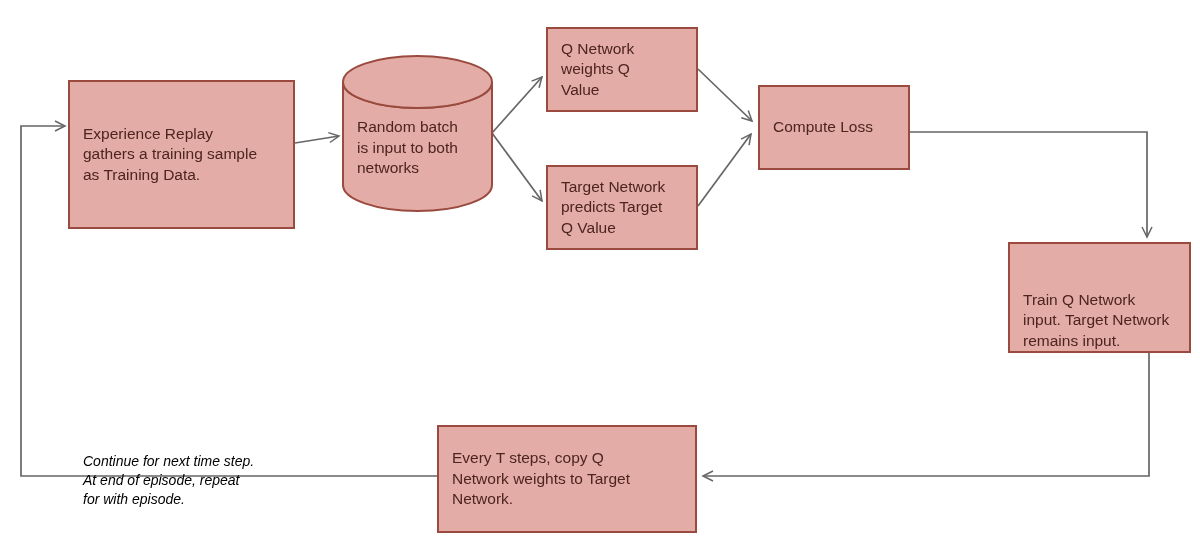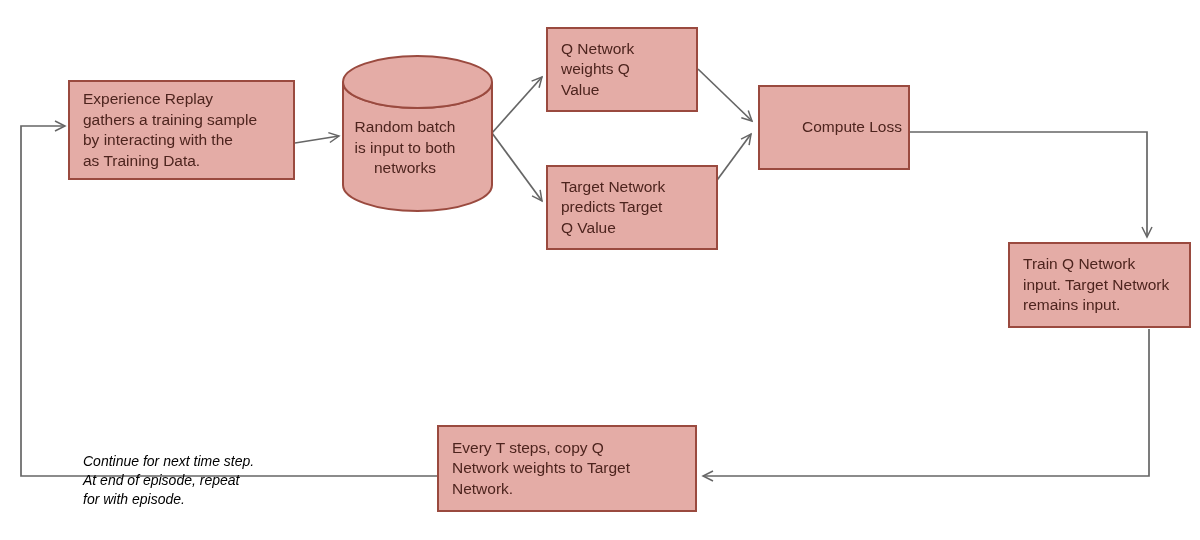--- a/index.html
+++ b/index.html
@@ -11,26 +11,26 @@
   .wire{fill:none;stroke:var(--connector,#666666);stroke-width:1.7px;}
   .arrowhead{fill:none;stroke:var(--connector,#666666);stroke-width:1.5px;}
   .cyl{fill:var(--node_fill,#e4aca6);stroke:var(--node_stroke,#9a4a3f);stroke-width:2px;}
   .node{
     position:absolute;box-sizing:border-box;
     background:var(--node_fill,#e4aca6);
     border:2px solid var(--node_stroke,#9a4a3f);
     color:var(--node_text,#4d241e);
     font-size:15.5px;line-height:20.5px;
     display:flex;flex-direction:column;justify-content:center;
-    padding-left:13px;padding-right:6px;
+    padding-left:13px;
   }
   .node div{white-space:nowrap;}
   .cyl-text{
-    position:absolute;left:335px;top:117px;width:140px;
-    color:var(--node_text,#4d241e);font-size:15.5px;line-height:20.5px;text-align:center;
+    position:absolute;left:357px;top:117px;width:140px;
+    color:var(--node_text,#4d241e);font-size:15.5px;line-height:20.5px;
   }
   .cyl-text div{white-space:nowrap;}
   .edge-label{
     position:absolute;left:83px;top:452px;
     color:var(--edge_label_text,#000000);
     font-size:14px;line-height:19px;font-style:italic;
   }
   .edge-label div{white-space:nowrap;}
 </style>
 </head>
@@ -60,50 +60,49 @@
     <path class="wire" d="M910,132 L1147,132 L1147,237" marker-end="url(#openArrow)"></path>
 
     <path class="wire" d="M1149,329 L1149,476 L703,476" marker-end="url(#openArrow)"></path>
 
     <g>
       <path class="cyl" d="M343,82 L343,185 A74.5,26 0 0 0 492,185 L492,82 A74.5,26 0 0 1 343,82 Z"></path>
       <ellipse class="cyl" cx="417.5" cy="82" rx="74.5" ry="26"></ellipse>
     </g>
   </svg>
 
-  <div class="node" style="left:68px;top:80px;width:227px;height:100px;">
+  <div class="node" style="left:68px;top:80px;width:227px;height:149px;">
     <div>Experience Replay</div>
     <div>gathers a training sample</div>
-    <div>by interacting with the</div>
     <div>as Training Data.</div>
   </div>
 
   <div class="node" style="left:546px;top:27px;width:152px;height:85px;">
     <div>Q Network</div>
     <div>weights Q</div>
     <div>Value</div>
   </div>
 
-  <div class="node" style="left:546px;top:165px;width:172px;height:85px;">
+  <div class="node" style="left:546px;top:165px;width:152px;height:85px;">
     <div>Target Network</div>
     <div>predicts Target</div>
     <div>Q Value</div>
   </div>
 
-  <div class="node" style="left:758px;top:85px;width:152px;height:85px;align-items:flex-end;">
+  <div class="node" style="left:758px;top:85px;width:152px;height:85px;">
     <div>Compute Loss</div>
   </div>
 
-  <div class="node" style="left:1008px;top:242px;width:183px;height:86px;">
+  <div class="node" style="left:1008px;top:242px;width:183px;height:111px;justify-content:flex-end;">
     <div>Train Q Network</div>
     <div>input. Target Network</div>
     <div>remains input.</div>
   </div>
 
-  <div class="node" style="left:437px;top:425px;width:260px;height:87px;">
+  <div class="node" style="left:437px;top:425px;width:260px;height:108px;">
     <div>Every T steps, copy Q</div>
     <div>Network weights to Target</div>
     <div>Network.</div>
   </div>
 
   <div class="cyl-text">
     <div>Random batch</div>
     <div>is input to both</div>
     <div>networks</div>
   </div>

